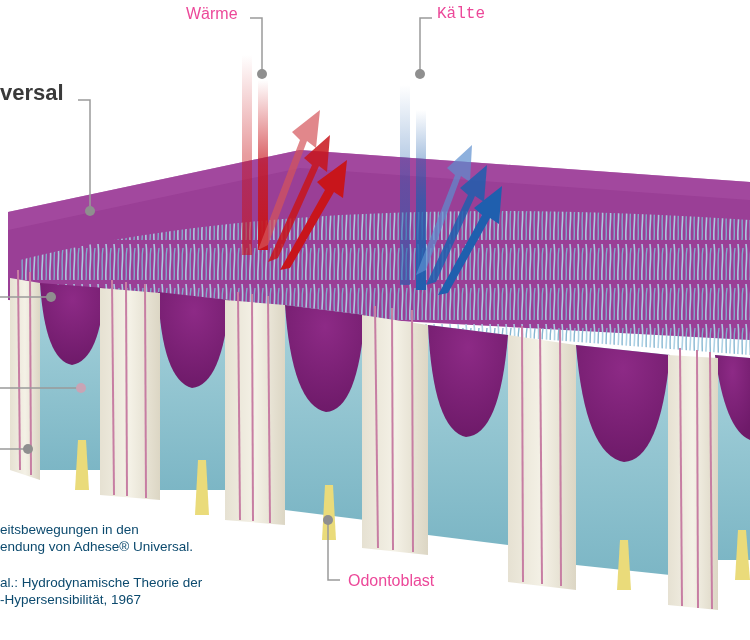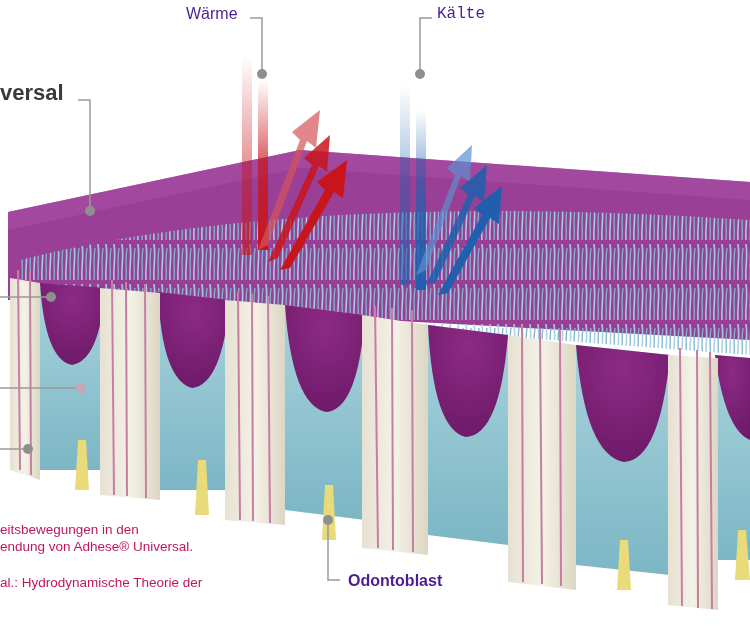--- a/index.html
+++ b/index.html
@@ -1,20 +1,20 @@
 <!DOCTYPE html>
 <html><head>
 <meta charset="utf-8">
 <style>
   html,body{margin:0;padding:0;background:#ffffff;}
   body{width:750px;height:640px;overflow:hidden;position:relative;font-family:"Liberation Sans",sans-serif;}
   .stage{position:absolute;left:0;top:0;width:750px;height:640px;}
-  .label{position:absolute;color:#4c1d95;font-size:16px;white-space:nowrap;}
+  .label{position:absolute;color:#ec4899;font-size:16px;white-space:nowrap;}
   .title{position:absolute;color:#3a3a3a;font-size:22px;font-weight:bold;white-space:nowrap;}
-  .caption{position:absolute;color:#be185d;font-size:13.5px;line-height:17px;white-space:nowrap;}
+  .caption{position:absolute;color:#0c4a6e;font-size:13.5px;line-height:17px;white-space:nowrap;}
   svg{position:absolute;left:0;top:0;}
 </style>
 </head>
 <body>
 
 <div class="stage">
 <svg width="750" height="640" viewBox="0 0 750 640">
   <defs>
     <linearGradient id="fluid" x1="0" y1="0" x2="0" y2="1">
       <stop offset="0" stop-color="#a8d3dc"></stop>
@@ -133,18 +133,19 @@
     <circle cx="51" cy="297" r="5"></circle>
     <circle cx="81" cy="388" r="5" fill="#c9a4b5"></circle>
     <circle cx="28" cy="449" r="5"></circle>
     <circle cx="328" cy="520" r="5"></circle>
   </g>
 </svg>
 
 <div class="title" style="left:0;top:80px;">versal</div>
 <div class="label" style="left:186px;top:5px;">Wärme</div>
 <div class="label" style="left:437px;top:5px;font-family:Liberation Mono, monospace;">Kälte</div>
-<div class="label" style="left:348px;top:572px;font-weight:bold;">Odontoblast</div>
+<div class="label" style="left:348px;top:572px;">Odontoblast</div>
 
 <div class="caption" style="left:0;top:521px;">eitsbewegungen in den</div>
 <div class="caption" style="left:0;top:574px;">al.: Hydrodynamische Theorie der</div>
 <div class="caption" style="left:0;top:538px;">endung von Adhese® Universal.</div>
+<div class="caption" style="left:0;top:591px;">-Hypersensibilität, 1967</div>
 </div>
 
 </body></html>

